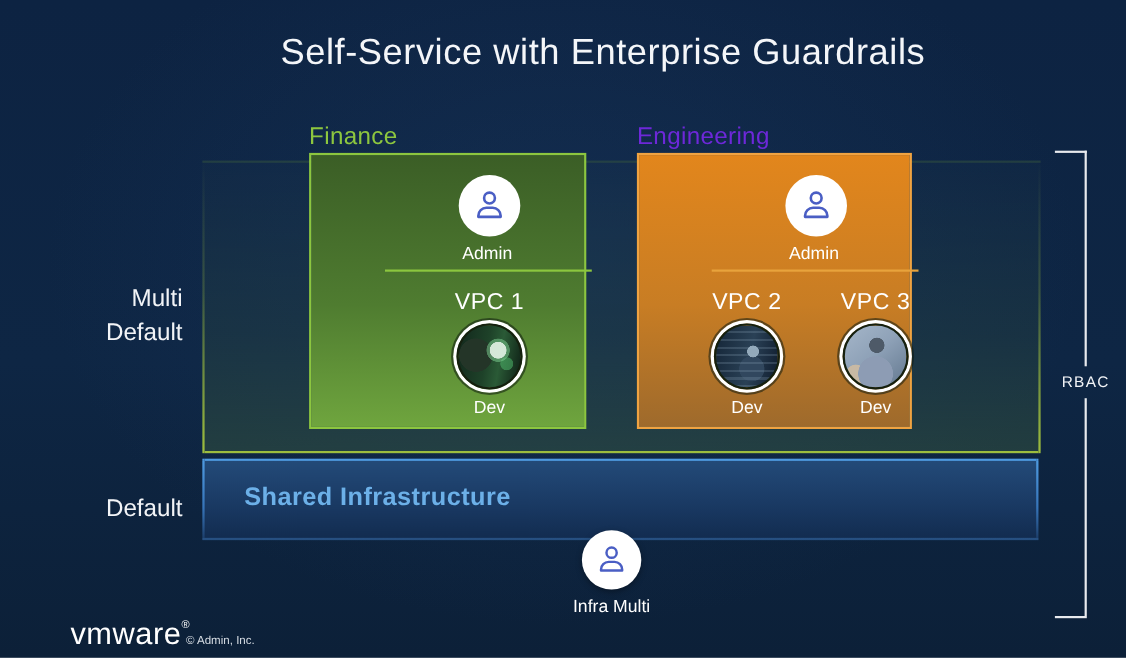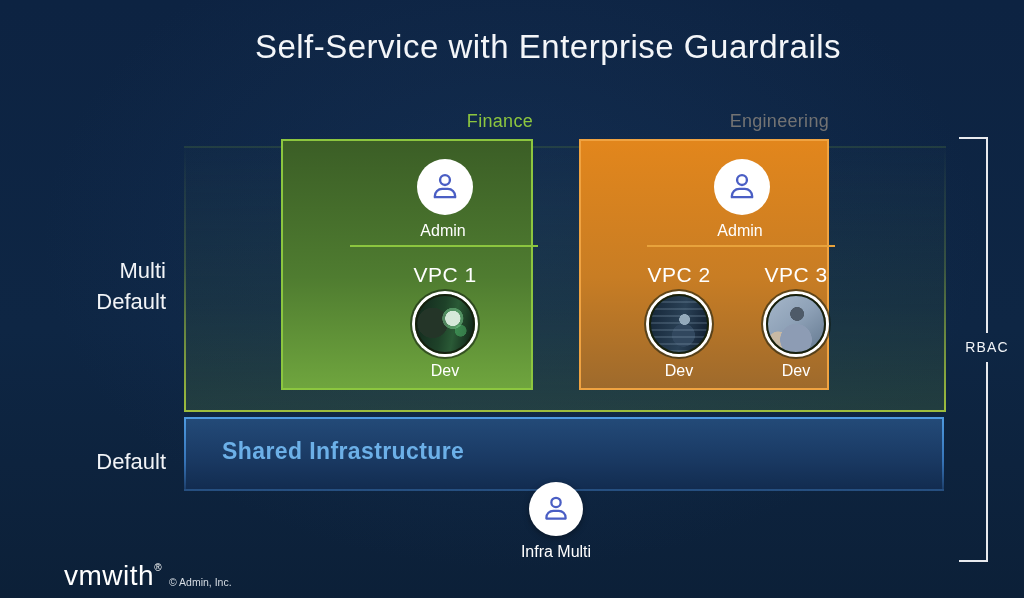--- a/index.html
+++ b/index.html
@@ -13,23 +13,23 @@
     color:#fff;
   }
   .abs { position:absolute;margin-left:36px; }
 
   .slide-title {
     left:0; top:28px; width:1024px;
     text-align:center; font-size:33px; font-weight:400;
     letter-spacing:0.5px; color:#f4f6f9;
   }
 
-  .tenant-col-label { top:111px; font-size:18px; font-weight:400; text-align:right; letter-spacing:0.3px; }
+  .tenant-col-label { top:111px; font-size:22px; font-weight:400; text-align:left; letter-spacing:0.3px; }
   .finance-label { left:245px; width:252px; color:#8dc63f; }
-  .engineering-label { left:543px; width:250px; color:#737373; }
+  .engineering-label { left:543px; width:250px; color:#6d28d9; }
 
   .tenancy-outer {
     left:148px; top:146px; width:762px; height:266px;
     border:2px solid;
     border-image: linear-gradient(to bottom, rgba(157,189,62,0) 0%, rgba(157,189,62,0.25) 45%, #9dbd3e 100%) 1;
     background: linear-gradient(180deg, rgba(34,60,74,0.10) 0%, rgba(45,74,62,0.32) 60%, rgba(56,88,62,0.48) 100%);
   }
 
   .tenant-box { top:139px; height:251px; }
   .finance-box {
@@ -182,14 +182,14 @@
   </svg>
 </div>
 <div class="abs infra-admin-label">Infra Multi</div>
 
 <div class="abs bracket-part bracket-top-arm"></div>
 <div class="abs bracket-part bracket-vert-1"></div>
 <div class="abs rbac-label">RBAC</div>
 <div class="abs bracket-part bracket-vert-2"></div>
 <div class="abs bracket-part bracket-bottom-arm"></div>
 
-<div class="abs footer-logo"><span class="logo-vm">vm</span><span class="logo-ware">with</span><span class="logo-reg">®</span></div>
+<div class="abs footer-logo"><span class="logo-vm">vm</span><span class="logo-ware">ware</span><span class="logo-reg">®</span></div>
 <div class="abs footer-copyright">© Admin, Inc.</div>
 
 </body></html>

